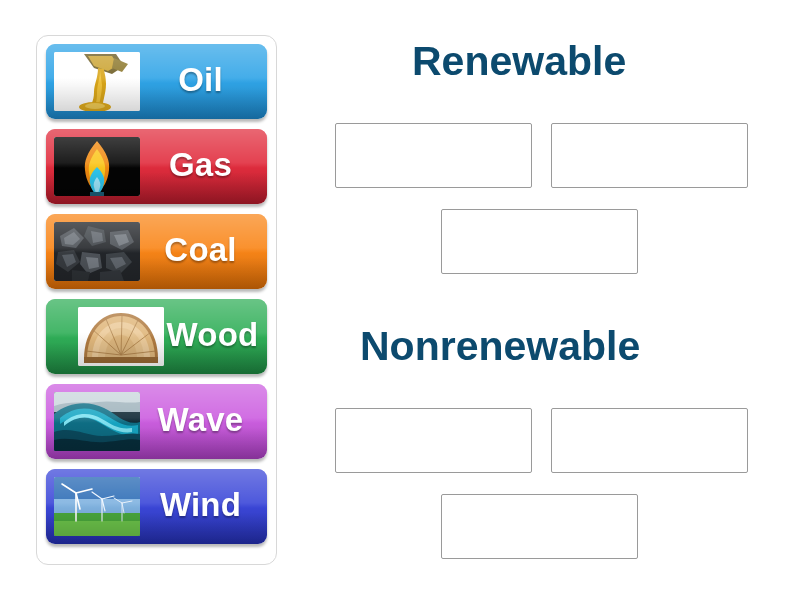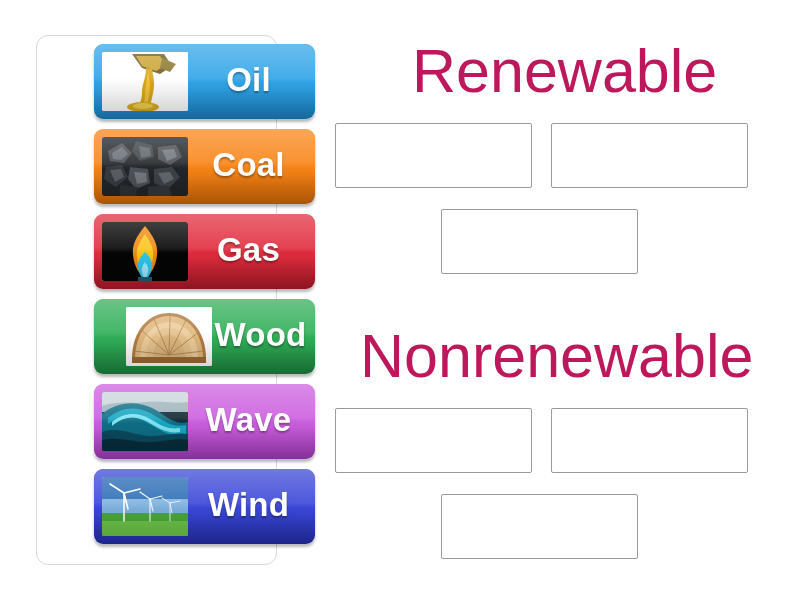--- a/index.html
+++ b/index.html
@@ -44,21 +44,20 @@
     box-sizing: border-box;
     width: 100%;
     height: 75px;
     margin-bottom: 10px;
     border-radius: 9px;
     overflow: hidden;
     display: flex;
     align-items: center;
     cursor: grab;
     box-shadow: 0 3px 3px rgba(0,0,0,0.28);
-    margin-left: 48px;
   }
   .tile:last-child { margin-bottom: 0; justify-content: flex-end; }
 
   
   .tile::before {
     content: "";
     position: absolute;
     inset: 0;
     border-radius: 9px;
     background: linear-gradient(to bottom,
@@ -94,23 +93,23 @@
     letter-spacing: 0.2px;
     text-shadow: 0 2px 2px rgba(0,0,0,0.32);
     padding: 0 6px 4px 0;
     line-height: 1;
     white-space: nowrap;
   }
 
   
   .category-title {
     position: absolute;
-    font-size: 61px;
-    font-weight: normal;
-    color: #be185d;
+    font-size: 41px;
+    font-weight: bold;
+    color: #0c4a6e;
     line-height: 1;
     white-space: nowrap;
   }
   #title-renewable     { left: 412px; top: 41px; }
   #title-nonrenewable  { left: 360px; top: 326px; text-align: right; }
 
   .dropzone {
     position: absolute;
     box-sizing: border-box;
     background: #ffffff;
@@ -142,20 +141,34 @@
           <path d="M30 2 L62 2 L70 14 L58 22 L40 16 Z" fill="#6b5a20"></path>
           <path d="M34 4 L58 4 L64 13 L54 19 L40 14 Z" fill="#caa22e"></path>
           <path d="M44 16 C44 26 40 32 40 40 C40 50 36 54 34 59 L48 59 C48 50 52 42 52 32 C52 24 50 20 50 17 Z" fill="#d9a518"></path>
           <path d="M46 18 C46 27 43 33 43 41 C43 50 41 54 40 59 L45 59 C45 49 48 42 48 33 Z" fill="#f0c23a"></path>
           <ellipse cx="41" cy="55" rx="16" ry="5" fill="#e0ab1d"></ellipse>
           <ellipse cx="41" cy="54" rx="10" ry="3" fill="#f3cd54"></ellipse>
           <path d="M60 6 L74 12 L68 20 L58 16 Z" fill="#8a7528"></path>
         </svg>
       </div>
       <div class="tile-label">Oil</div>
+    </div>
+
+    <div class="tile" id="tile-gas" style="background: linear-gradient(rgb(225, 44, 61) 0%, rgb(225, 44, 61) 58%, rgb(176, 26, 42) 100%);">
+      <div class="tile-thumb">
+        <svg viewBox="0 0 86 59" preserveAspectRatio="none" aria-hidden="true">
+          <rect x="0" y="0" width="86" height="59" fill="#040404"></rect>
+          <path d="M43 4 C33 16 30 24 31 33 C32 44 37 52 43 56 C49 52 54 44 55 33 C56 24 53 16 43 4 Z" fill="#f08a11"></path>
+          <path d="M43 12 C36 22 34 28 35 35 C36 44 39 50 43 54 C47 50 50 44 51 35 C52 28 50 22 43 12 Z" fill="#fbc61d"></path>
+          <path d="M43 30 C37 36 35 41 36 46 C37 52 40 56 43 58 C46 56 49 52 50 46 C51 41 49 36 43 30 Z" fill="#2fc8f0"></path>
+          <path d="M43 40 C40 44 39 47 40 50 C41 54 42 56 43 57 C44 56 45 54 46 50 C47 47 46 44 43 40 Z" fill="#9fe9ff"></path>
+          <rect x="36" y="55" width="14" height="4" fill="#1c5f79"></rect>
+        </svg>
+      </div>
+      <div class="tile-label">Gas</div>
     </div>
 
     <div class="tile" id="tile-coal" style="background: linear-gradient(rgb(249, 133, 23) 0%, rgb(249, 133, 23) 58%, rgb(214, 106, 6) 100%);">
       <div class="tile-thumb">
         <svg viewBox="0 0 86 59" preserveAspectRatio="none" aria-hidden="true">
           <rect x="0" y="0" width="86" height="59" fill="#23262a"></rect>
           <polygon points="6,14 20,6 30,16 22,26 8,24" fill="#4a4f55"></polygon>
           <polygon points="10,16 20,10 26,17 19,23 11,22" fill="#6a7077"></polygon>
           <polygon points="34,4 50,8 52,20 38,24 30,14" fill="#3c4146"></polygon>
           <polygon points="37,9 48,11 49,19 39,21" fill="#5d636a"></polygon>
@@ -167,34 +180,20 @@
           <polygon points="32,35 44,36 45,45 35,47" fill="#767c83"></polygon>
           <polygon points="52,32 70,30 78,40 66,52 52,46" fill="#3f4449"></polygon>
           <polygon points="56,36 68,35 72,42 62,47" fill="#636970"></polygon>
           <polygon points="18,48 36,50 34,59 18,59" fill="#2e3236"></polygon>
           <polygon points="46,50 66,48 70,59 46,59" fill="#34383d"></polygon>
         </svg>
       </div>
       <div class="tile-label">Coal</div>
     </div>
 
-    <div class="tile" id="tile-gas" style="background: linear-gradient(rgb(225, 44, 61) 0%, rgb(225, 44, 61) 58%, rgb(176, 26, 42) 100%);">
-      <div class="tile-thumb">
-        <svg viewBox="0 0 86 59" preserveAspectRatio="none" aria-hidden="true">
-          <rect x="0" y="0" width="86" height="59" fill="#040404"></rect>
-          <path d="M43 4 C33 16 30 24 31 33 C32 44 37 52 43 56 C49 52 54 44 55 33 C56 24 53 16 43 4 Z" fill="#f08a11"></path>
-          <path d="M43 12 C36 22 34 28 35 35 C36 44 39 50 43 54 C47 50 50 44 51 35 C52 28 50 22 43 12 Z" fill="#fbc61d"></path>
-          <path d="M43 30 C37 36 35 41 36 46 C37 52 40 56 43 58 C46 56 49 52 50 46 C51 41 49 36 43 30 Z" fill="#2fc8f0"></path>
-          <path d="M43 40 C40 44 39 47 40 50 C41 54 42 56 43 57 C44 56 45 54 46 50 C47 47 46 44 43 40 Z" fill="#9fe9ff"></path>
-          <rect x="36" y="55" width="14" height="4" fill="#1c5f79"></rect>
-        </svg>
-      </div>
-      <div class="tile-label">Gas</div>
-    </div>
-
     <div class="tile" id="tile-wood" style="background: linear-gradient(rgb(47, 174, 87) 0%, rgb(47, 174, 87) 58%, rgb(29, 133, 64) 100%); padding-left: 24px;">
       <div class="tile-thumb">
         <svg viewBox="0 0 86 59" preserveAspectRatio="none" aria-hidden="true">
           <rect x="0" y="0" width="86" height="59" fill="#ffffff"></rect>
           <path d="M6 52 C6 24 22 6 43 6 C64 6 80 24 80 52 Z" fill="#b07b41"></path>
           <path d="M9 52 C9 26 24 9 43 9 C62 9 77 26 77 52 Z" fill="#e0b77c"></path>
           <path d="M14 52 C14 30 27 15 43 15 C59 15 72 30 72 52 Z" fill="#eccb9b"></path>
           <path d="M20 52 C20 34 30 21 43 21 C56 21 66 34 66 52 Z" fill="#e2bd87" opacity="0.75"></path>
           <path d="M27 52 C27 38 34 28 43 28 C52 28 59 38 59 52 Z" fill="#d6ad73" opacity="0.6"></path>
           <g stroke="#a87b44" stroke-width="0.9" opacity="0.85">

